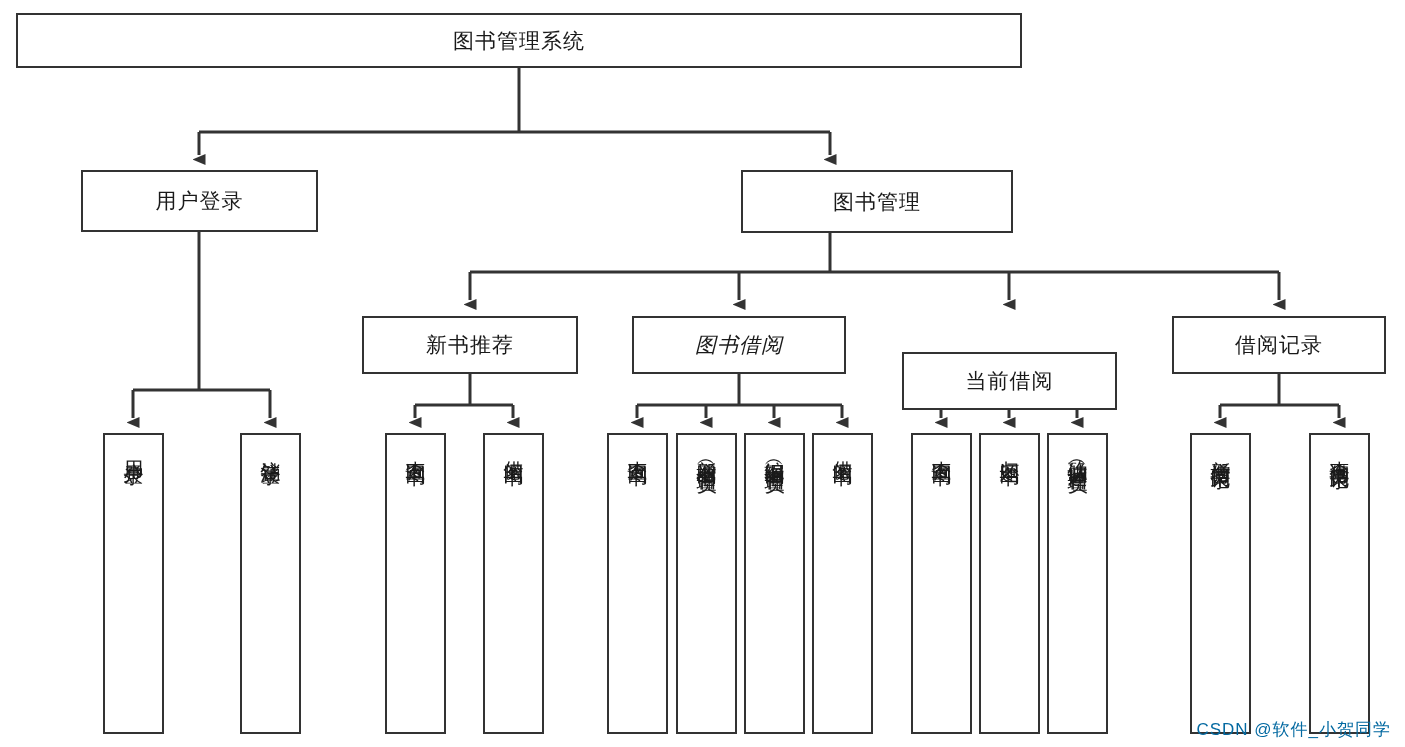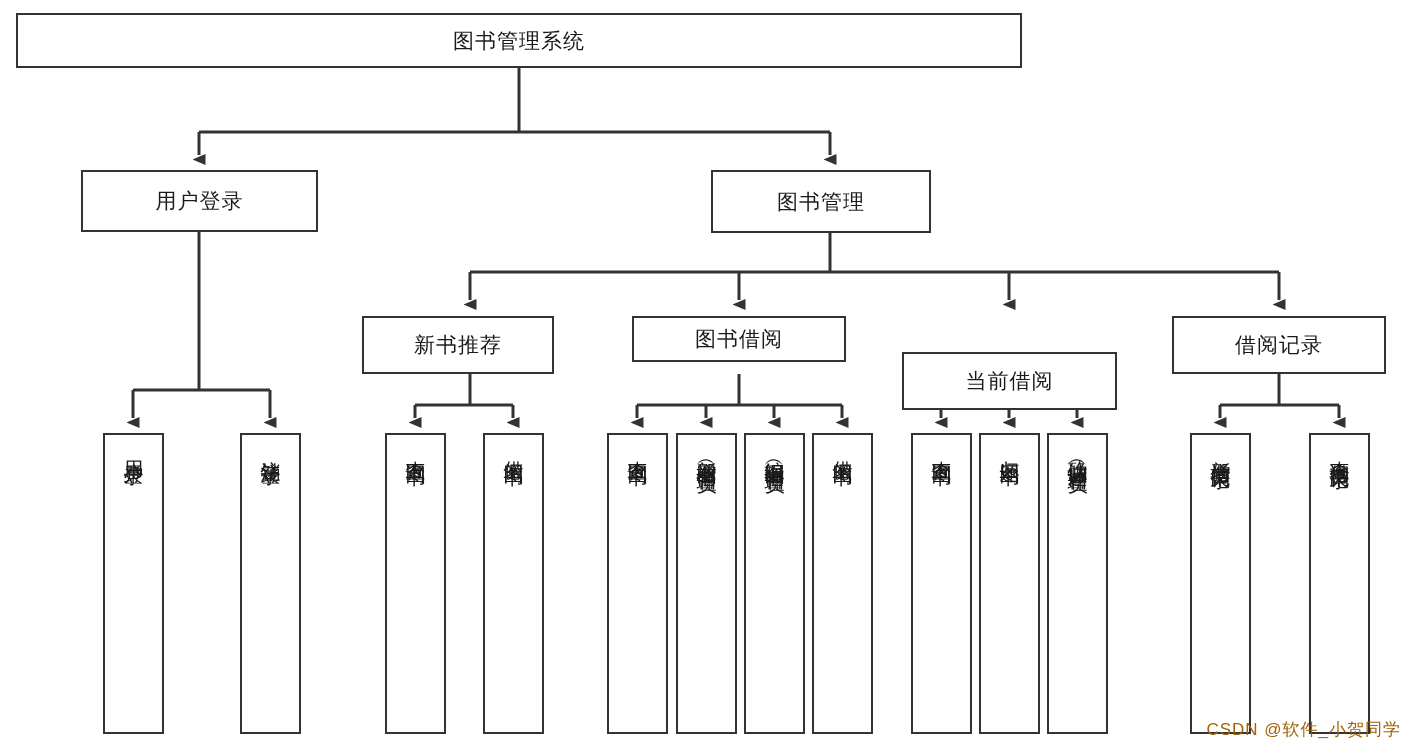--- a/index.html
+++ b/index.html
@@ -46,24 +46,24 @@
   }
   .node.vert .vtext {
     writing-mode: vertical-rl;
     text-orientation: upright;
     line-height: 1.05;
     letter-spacing: 2px;
     white-space: nowrap;
   }
   .watermark {
     position: absolute;
-    right: 4px;
+    right: 14px;
     bottom: 6px;
     font-size: 17px;
-    color: #a16207;
+    color: #0369a1;
     letter-spacing: 1px;
     white-space: nowrap;
     pointer-events: none;
   }
 </style>
 </head>
 <body>
 
 <div id="canvas">
 
@@ -117,28 +117,28 @@
     </g>
   </svg>
 
   <div class="node horiz" style="left:16px; top:13px; width:1006px; height:55px;">
     <span>图书管理系统</span>
   </div>
 
   <div class="node horiz" style="left:81px; top:170px; width:237px; height:62px;">
     <span>用户登录</span>
   </div>
-  <div class="node horiz" style="left:711px; top:170px; width:220px; height:63px;">
+  <div class="node horiz" style="left:741px; top:170px; width:272px; height:63px;">
     <span>图书管理</span>
   </div>
 
-  <div class="node horiz" style="left:362px; top:316px; width:192px; height:58px;">
+  <div class="node horiz" style="left:362px; top:316px; width:216px; height:58px;">
     <span>新书推荐</span>
   </div>
-  <div class="node horiz" style="left:632px; top:316px; width:214px; height:46px;">
+  <div class="node horiz" style="left:632px; top:316px; width:214px; height:58px;font-style:italic;">
     <span>图书借阅</span>
   </div>
   <div class="node horiz" style="left:902px; top:316px; width:215px; height:58px;margin-top:36px;">
     <span>当前借阅</span>
   </div>
   <div class="node horiz" style="left:1172px; top:316px; width:214px; height:58px;font-family:Liberation Mono, monospace;">
     <span>借阅记录</span>
   </div>
 
   <div class="node vert" style="left:103px; top:433px; width:61px; height:301px;">

